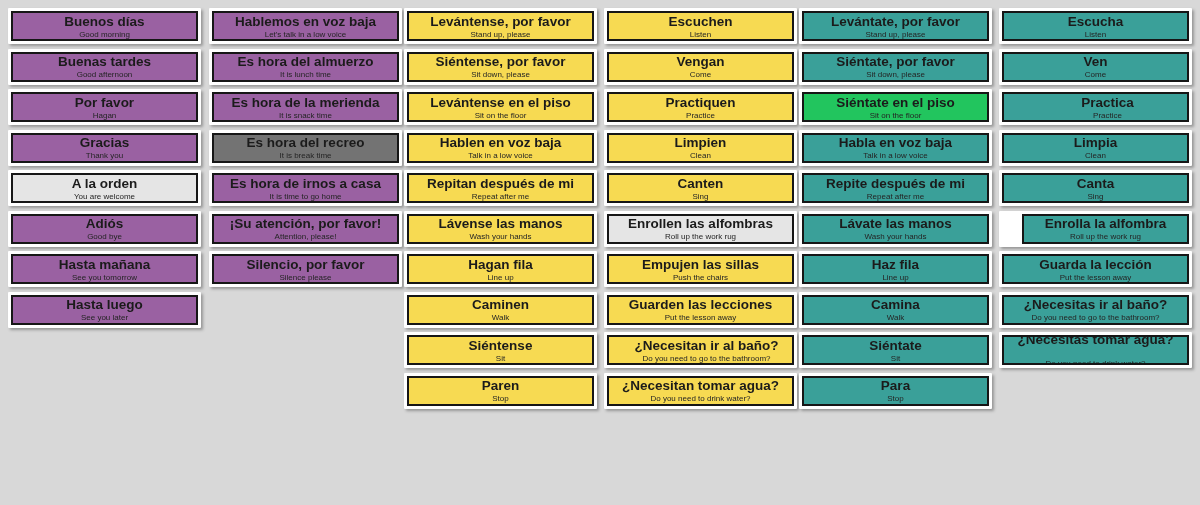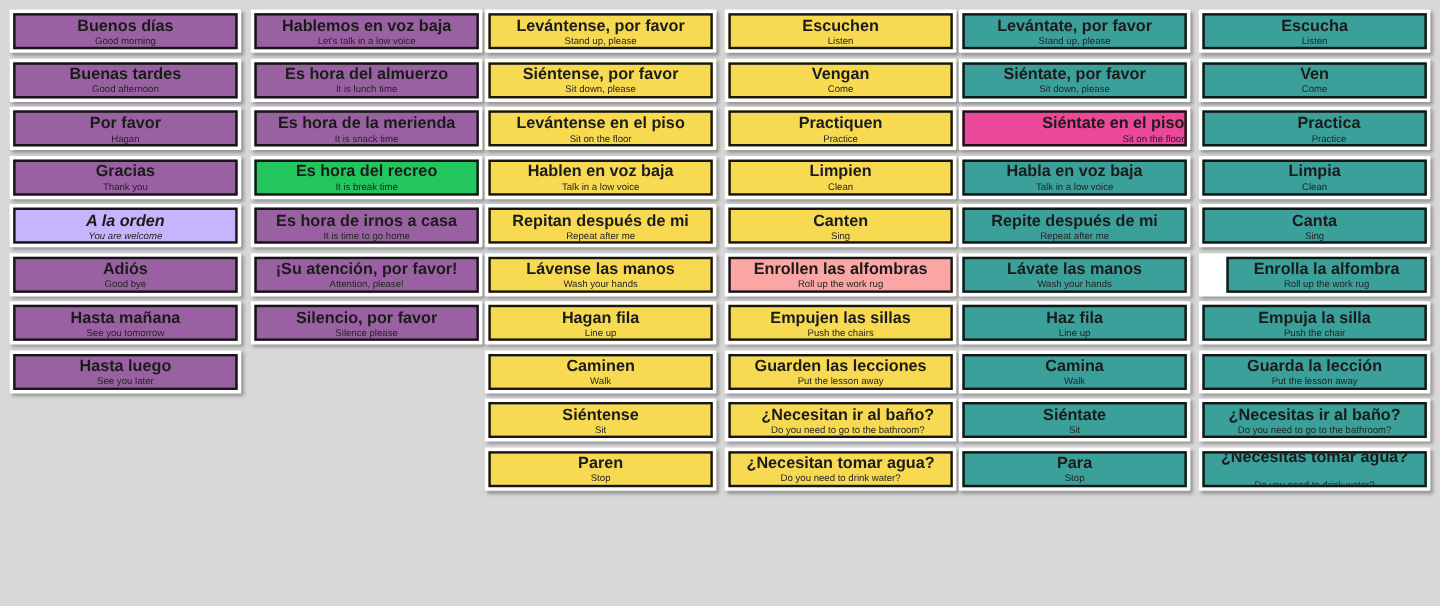--- a/index.html
+++ b/index.html
@@ -99,21 +99,21 @@
       <div class="card-wrap">
     <div class="card">
       <div class="card-inner" style="background: rgb(154, 97, 162);">
         <div class="es">Gracias</div>
         <div class="en">Thank you</div>
       </div>
     </div>
   </div>
       <div class="card-wrap">
     <div class="card">
-      <div class="card-inner" style="background: #c4b5fd; font-style: italic;">
+      <div class="card-inner" style="background: #e5e5e5;">
         <div class="es">A la orden</div>
         <div class="en">You are welcome</div>
       </div>
     </div>
   </div>
       <div class="card-wrap">
     <div class="card">
       <div class="card-inner" style="background: rgb(154, 97, 162);">
         <div class="es">Adiós</div>
         <div class="en">Good bye</div>
@@ -157,21 +157,21 @@
       <div class="card-wrap">
     <div class="card">
       <div class="card-inner" style="background: rgb(154, 97, 162);">
         <div class="es">Es hora de la merienda</div>
         <div class="en">It is snack time</div>
       </div>
     </div>
   </div>
       <div class="card-wrap">
     <div class="card">
-      <div class="card-inner" style="background: #22c55e;">
+      <div class="card-inner" style="background: #737373;">
         <div class="es">Es hora del recreo</div>
         <div class="en">It is break time</div>
       </div>
     </div>
   </div>
       <div class="card-wrap">
     <div class="card">
       <div class="card-inner" style="background: rgb(154, 97, 162);">
         <div class="es">Es hora de irnos a casa</div>
         <div class="en">It is time to go home</div>
@@ -313,21 +313,21 @@
       <div class="card-wrap">
     <div class="card">
       <div class="card-inner" style="background: rgb(247, 218, 82);">
         <div class="es">Canten</div>
         <div class="en">Sing</div>
       </div>
     </div>
   </div>
       <div class="card-wrap">
     <div class="card">
-      <div class="card-inner" style="background: #fca5a5;">
+      <div class="card-inner" style="background: #e5e5e5;">
         <div class="es">Enrollen las alfombras</div>
         <div class="en">Roll up the work rug</div>
       </div>
     </div>
   </div>
       <div class="card-wrap">
     <div class="card">
       <div class="card-inner" style="background: rgb(247, 218, 82);">
         <div class="es">Empujen las sillas</div>
         <div class="en">Push the chairs</div>
@@ -371,21 +371,21 @@
       <div class="card-wrap">
     <div class="card">
       <div class="card-inner" style="background: rgb(58, 160, 153);">
         <div class="es">Siéntate, por favor</div>
         <div class="en">Sit down, please</div>
       </div>
     </div>
   </div>
       <div class="card-wrap">
     <div class="card">
-      <div class="card-inner" style="background: #ec4899; align-items: flex-end;">
+      <div class="card-inner" style="background: #22c55e;">
         <div class="es">Siéntate en el piso</div>
         <div class="en">Sit on the floor</div>
       </div>
     </div>
   </div>
       <div class="card-wrap">
     <div class="card">
       <div class="card-inner" style="background: rgb(58, 160, 153);">
         <div class="es">Habla en voz baja</div>
         <div class="en">Talk in a low voice</div>
@@ -486,28 +486,20 @@
     <div class="card">
       <div class="card-inner" style="background: rgb(58, 160, 153); margin-left: 20px;">
         <div class="es">Enrolla la alfombra</div>
         <div class="en">Roll up the work rug</div>
       </div>
     </div>
   </div>
       <div class="card-wrap">
     <div class="card">
       <div class="card-inner" style="background: rgb(58, 160, 153);">
-        <div class="es">Empuja la silla</div>
-        <div class="en">Push the chair</div>
-      </div>
-    </div>
-  </div>
-      <div class="card-wrap">
-    <div class="card">
-      <div class="card-inner" style="background: rgb(58, 160, 153);">
         <div class="es">Guarda la lección</div>
         <div class="en">Put the lesson away</div>
       </div>
     </div>
   </div>
       <div class="card-wrap">
     <div class="card">
       <div class="card-inner" style="background: rgb(58, 160, 153);">
         <div class="es">¿Necesitas ir al baño?</div>
         <div class="en">Do you need to go to the bathroom?</div>

